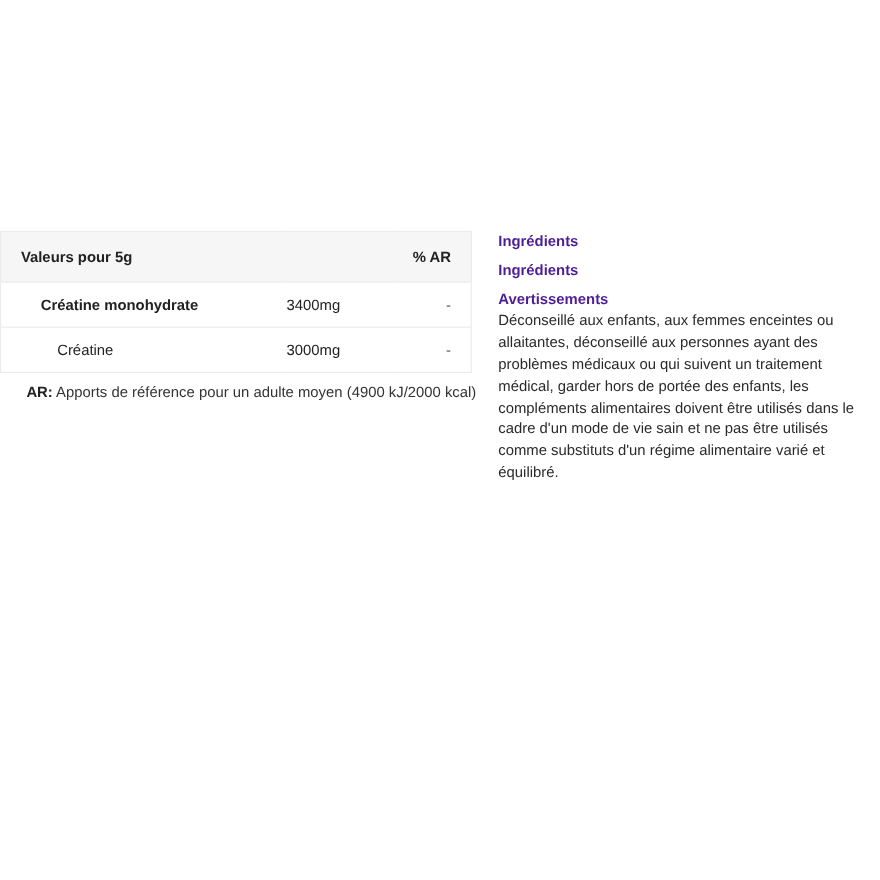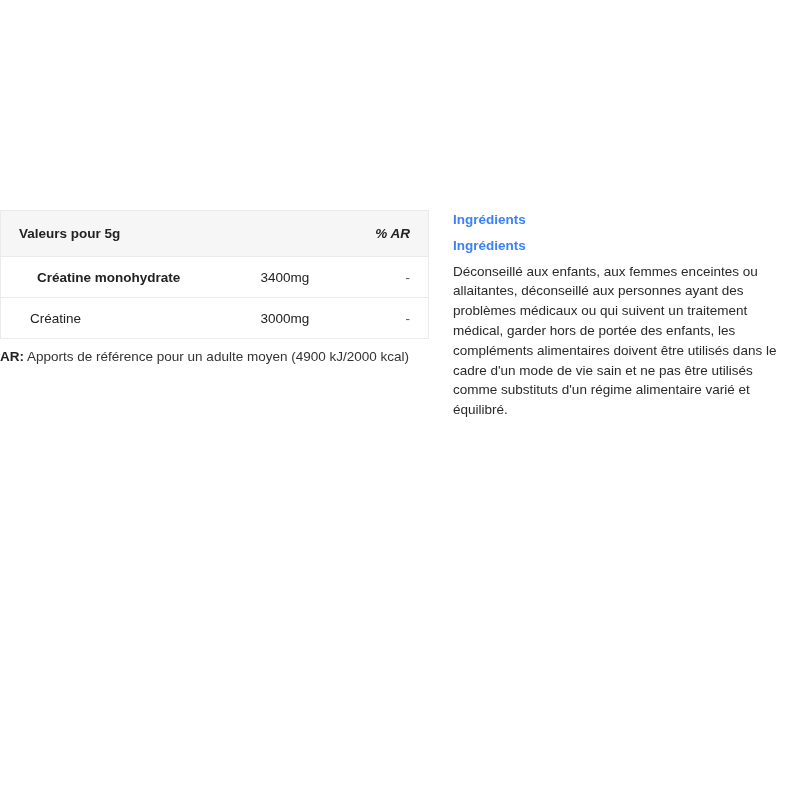--- a/index.html
+++ b/index.html
@@ -24,42 +24,42 @@
     .nutrition-table th, .nutrition-table td {
       border-bottom: 1px solid #ebebeb;
       vertical-align: middle;
     }
     .nutrition-table thead tr { background: #f6f6f6; height: 46px; }
     .nutrition-table tbody tr { height: 41px; background: #ffffff; }
     .nutrition-table th { font-weight: bold; text-align: left; color: #222; }
     .col-name { padding-left: 18px; width: 258px; }
     .col-value { width: 100px; padding-left: 2px; }
     .col-ar { text-align: right; padding-right: 18px; }
-    .th-ar { text-align: right !important; padding-right: 18px; font-style: italic; }
+    .th-ar { text-align: right !important; padding-right: 18px; }
     .row-main .col-name { font-weight: bold; padding-left: 36px; }
-    .row-sub .col-name { padding-left: 29px; font-weight: normal; }
+    .row-sub .col-name { padding-left: 51px; font-weight: normal; }
     .col-ar { color: #555; }
     .ar-note {
       margin-top: 10px;
       font-size: 13.5px;
       color: #333;
       white-space: nowrap;
     }
-    .ar-note b { color: #222; }
+    .ar-note b { color: #222; padding-left: 24px; }
 
     .right-col {
       position: absolute;
       left: 453px;
       top: 210px;
       width: 340px;
       font-size: 13.5px;
       line-height: 19.8px;
     }
     .info-section { margin-bottom: 6px; }
-    .info-title { font-weight: bold; color: #3b82f6; }
+    .info-title { font-weight: bold; color: #4c1d95; }
     .info-text { color: #2a2a2a; }
   </style>
 </head>
 <body>
 
 <div class="left-col">
   <table class="nutrition-table">
     <thead>
       <tr>
         <th class="col-name">Valeurs pour 5g</th>
@@ -84,15 +84,16 @@
 </div>
 
 <div class="right-col">
   <div class="info-section">
     <div class="info-title">Ingrédients</div>
   </div>
   <div class="info-section">
     <div class="info-title">Ingrédients</div>
   </div>
   <div class="info-section">
+    <div class="info-title">Avertissements</div>
     <div class="info-text">Déconseillé aux enfants, aux femmes enceintes ou allaitantes, déconseillé aux personnes ayant des problèmes médicaux ou qui suivent un traitement médical, garder hors de portée des enfants, les compléments alimentaires doivent être utilisés dans le cadre d'un mode de vie sain et ne pas être utilisés comme substituts d'un régime alimentaire varié et équilibré.</div>
   </div>
 </div>
 
 </body></html>

